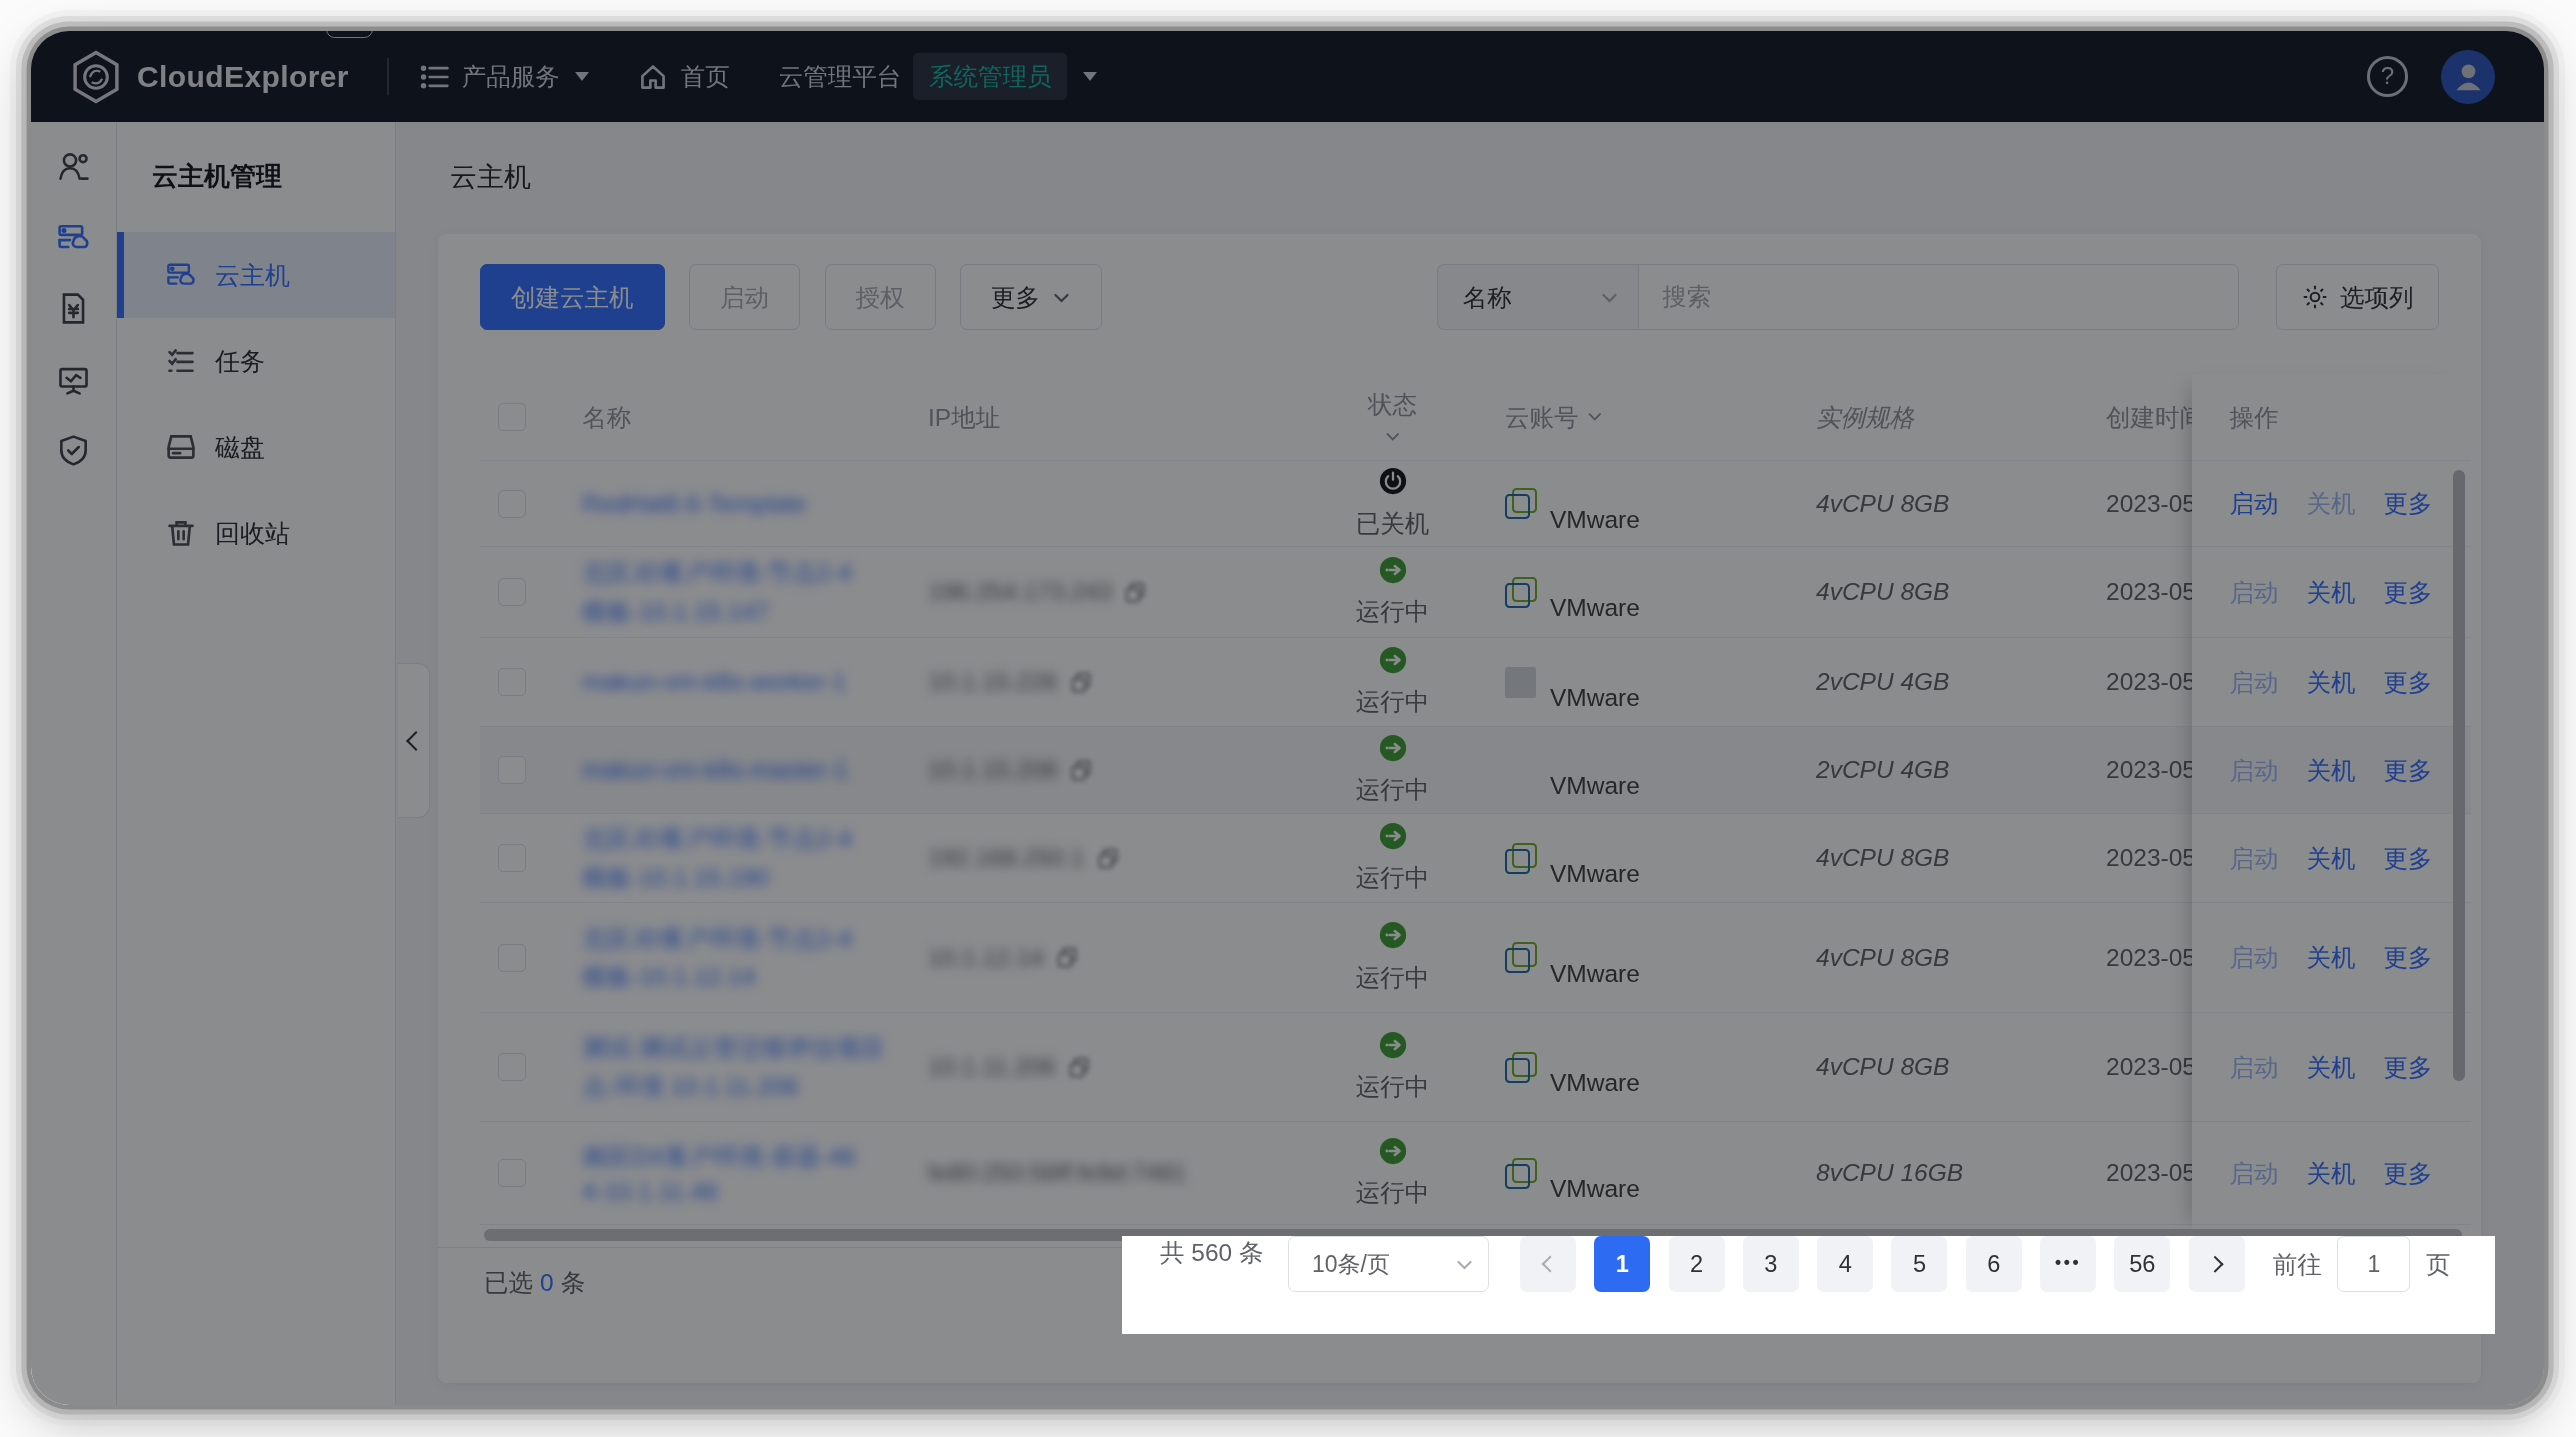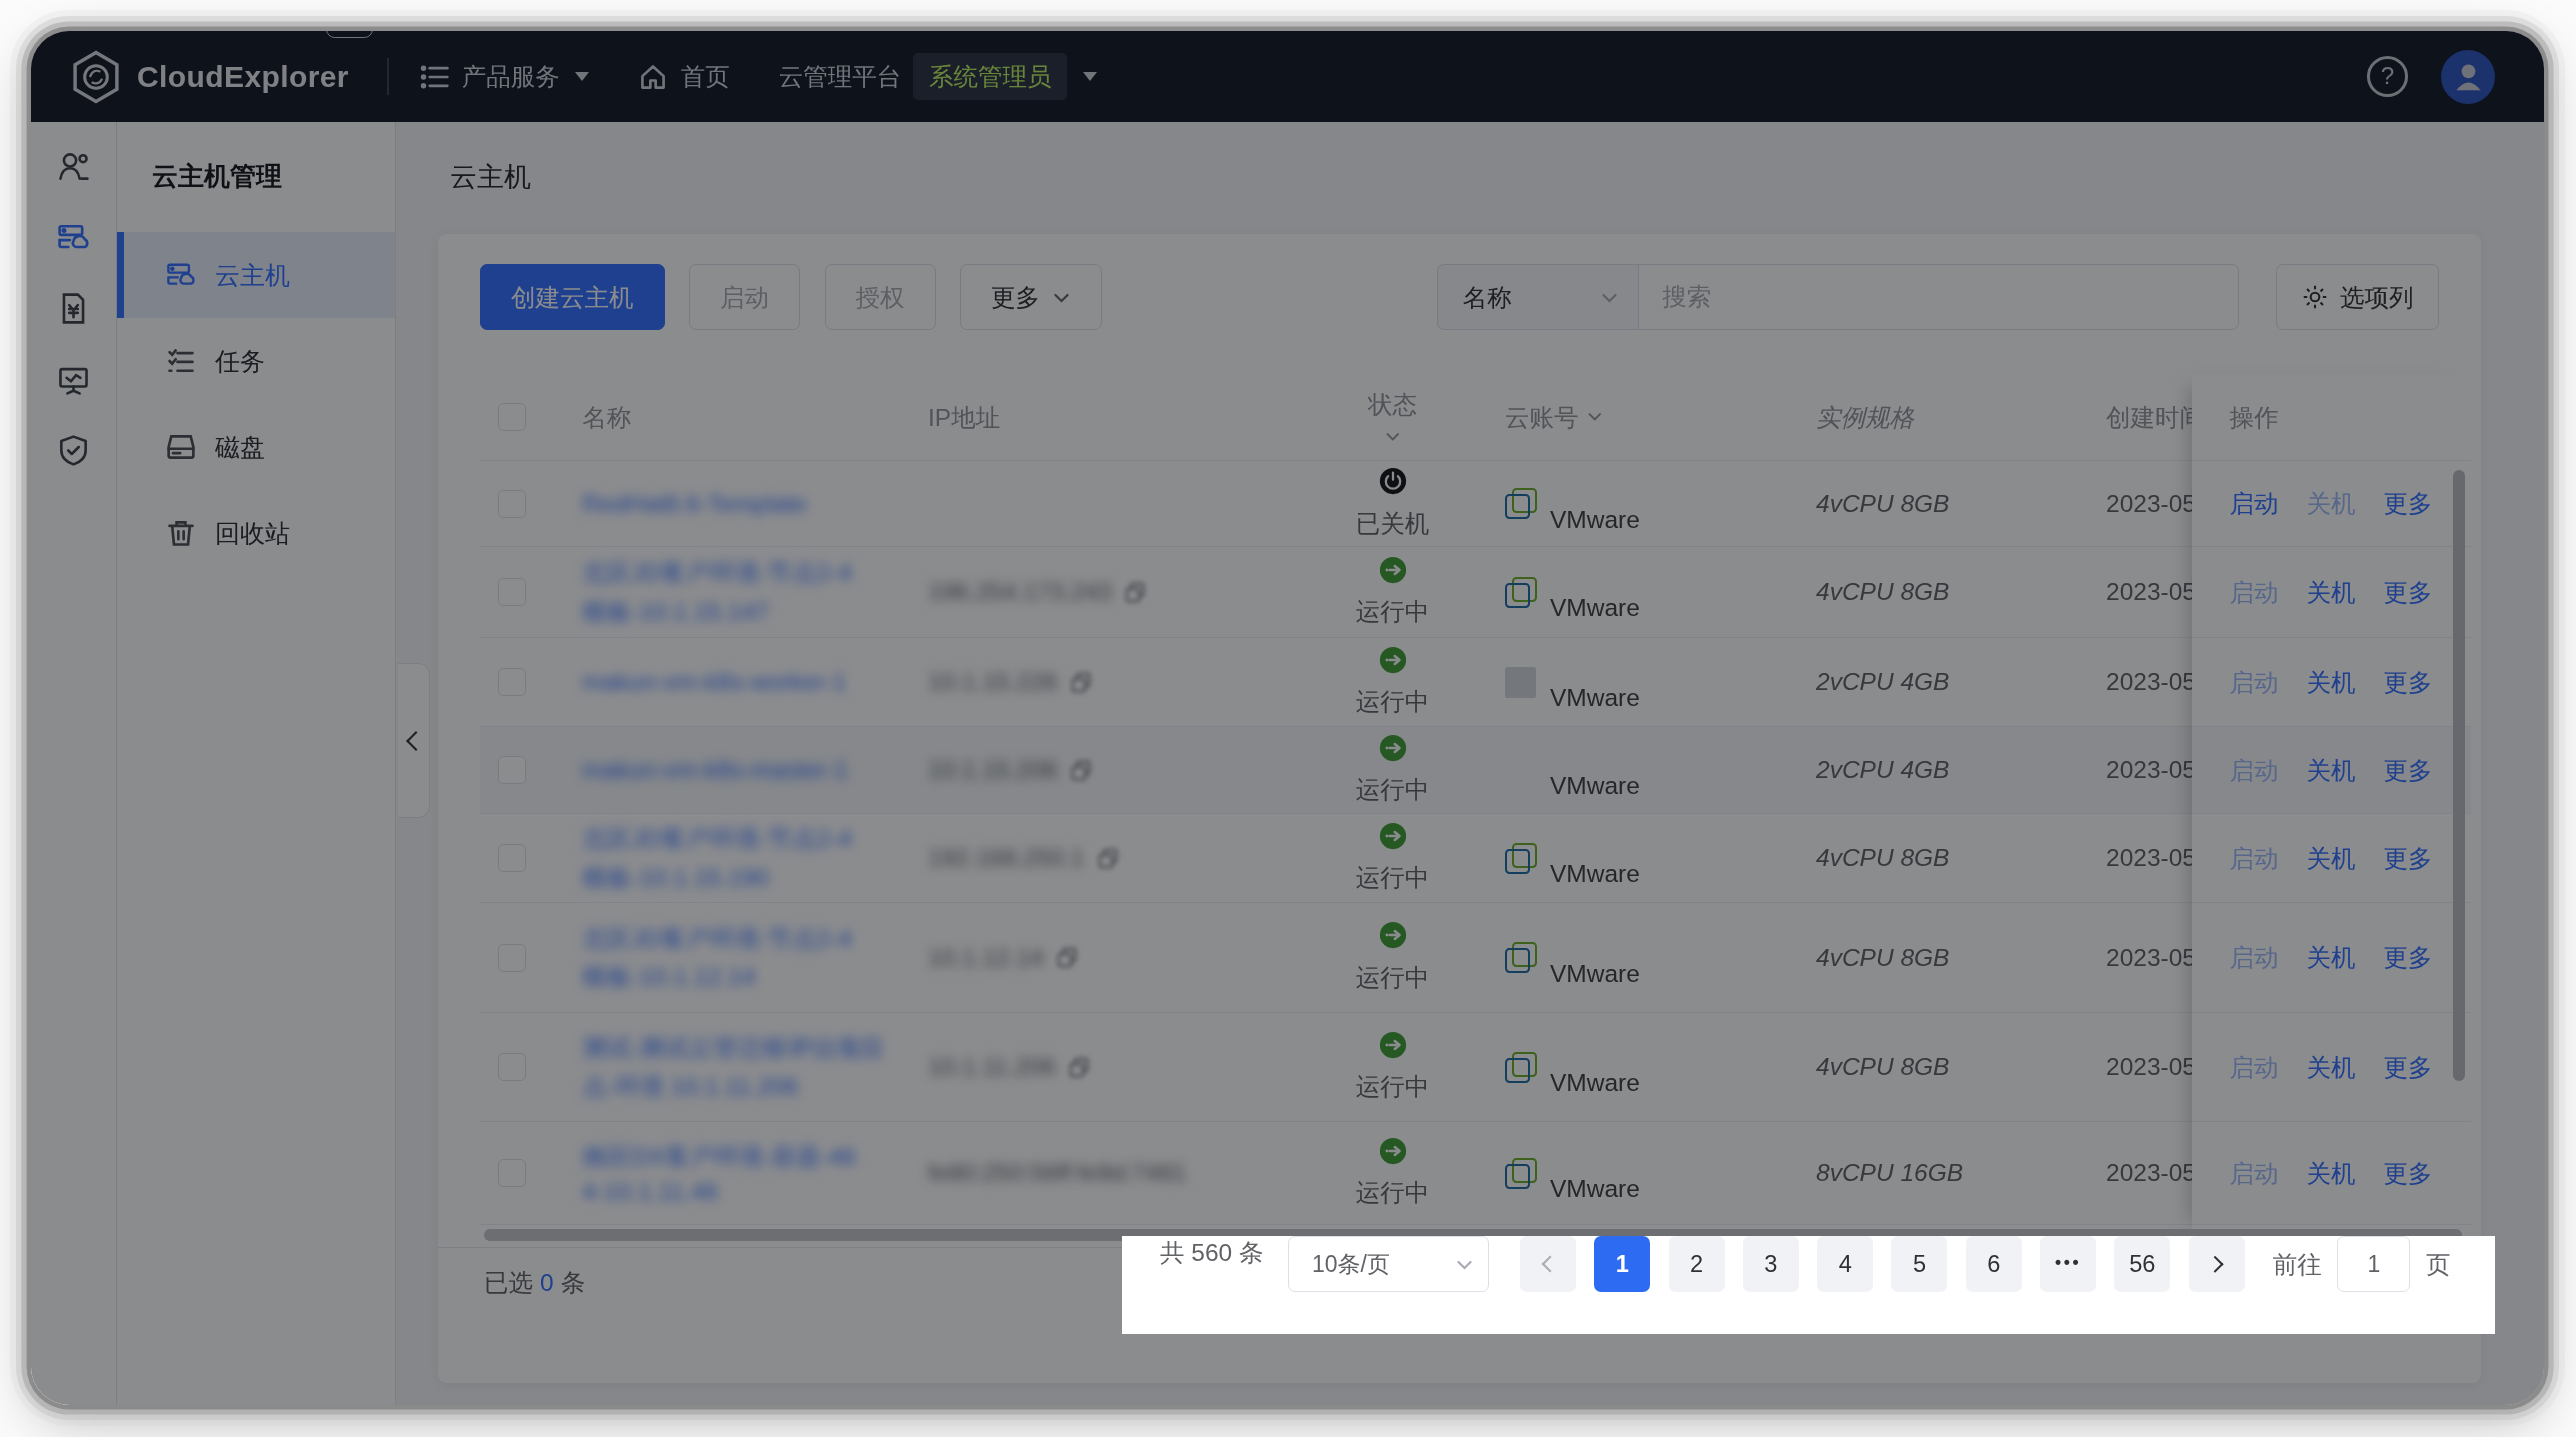--- a/index.html
+++ b/index.html
@@ -19,21 +19,21 @@
   .topbar{ height:91px; background:var(--topbar); display:flex; align-items:center;
     padding:0 49px 0 38px; color:#cfd3da; font-size:24.5px; }
   .brand{ display:flex; align-items:center; gap:14px; position:relative; padding-right:38px; }
   .brand-name{ color:#e8eaee; font-size:30px; font-weight:700; letter-spacing:0.4px; }
   .lite-badge{ position:absolute; top:-35px; right:14px; border:1.7px solid #cfd3da; color:#d5d8dd;
     border-radius:8.7px; font-size:16.6px; font-weight:700; padding:0.9px 7.9px; }
   .tb-divider{ width:1.7px; height:37px; background:#3a4150; margin:0 31px 0 0; }
   .tb-item{ display:flex; align-items:center; gap:12.2px; margin-right:49px; cursor:pointer; }
   .tb-caret{ width:0; height:0; border-left:7.9px solid transparent; border-right:7.9px solid transparent;
     border-top:9.6px solid #cfd3da; margin-left:3.5px; }
-  .role-chip{ background:#2a3140; border-radius:5px; padding:7px 15.7px; color:#bef264; }
+  .role-chip{ background:#2a3140; border-radius:5px; padding:7px 15.7px; color:#14b8a6; }
   .tb-right{ margin-left:auto; display:flex; align-items:center; gap:31px; }
   .avatar{ width:54px; height:54px; border-radius:50%; background:#2d55c0; display:flex;
     align-items:center; justify-content:center; }
   .icon{ display:inline-flex; }
 
   
   .app-body{ display:flex; height:1284px; position:relative; }
   .rail{ width:86px; background:#fff; border-right:0.9px solid #e2e4e8; display:flex;
     flex-direction:column; align-items:center; padding-top:28px; gap:38px; }
   .rail .icon{ color:#3d4149; }

